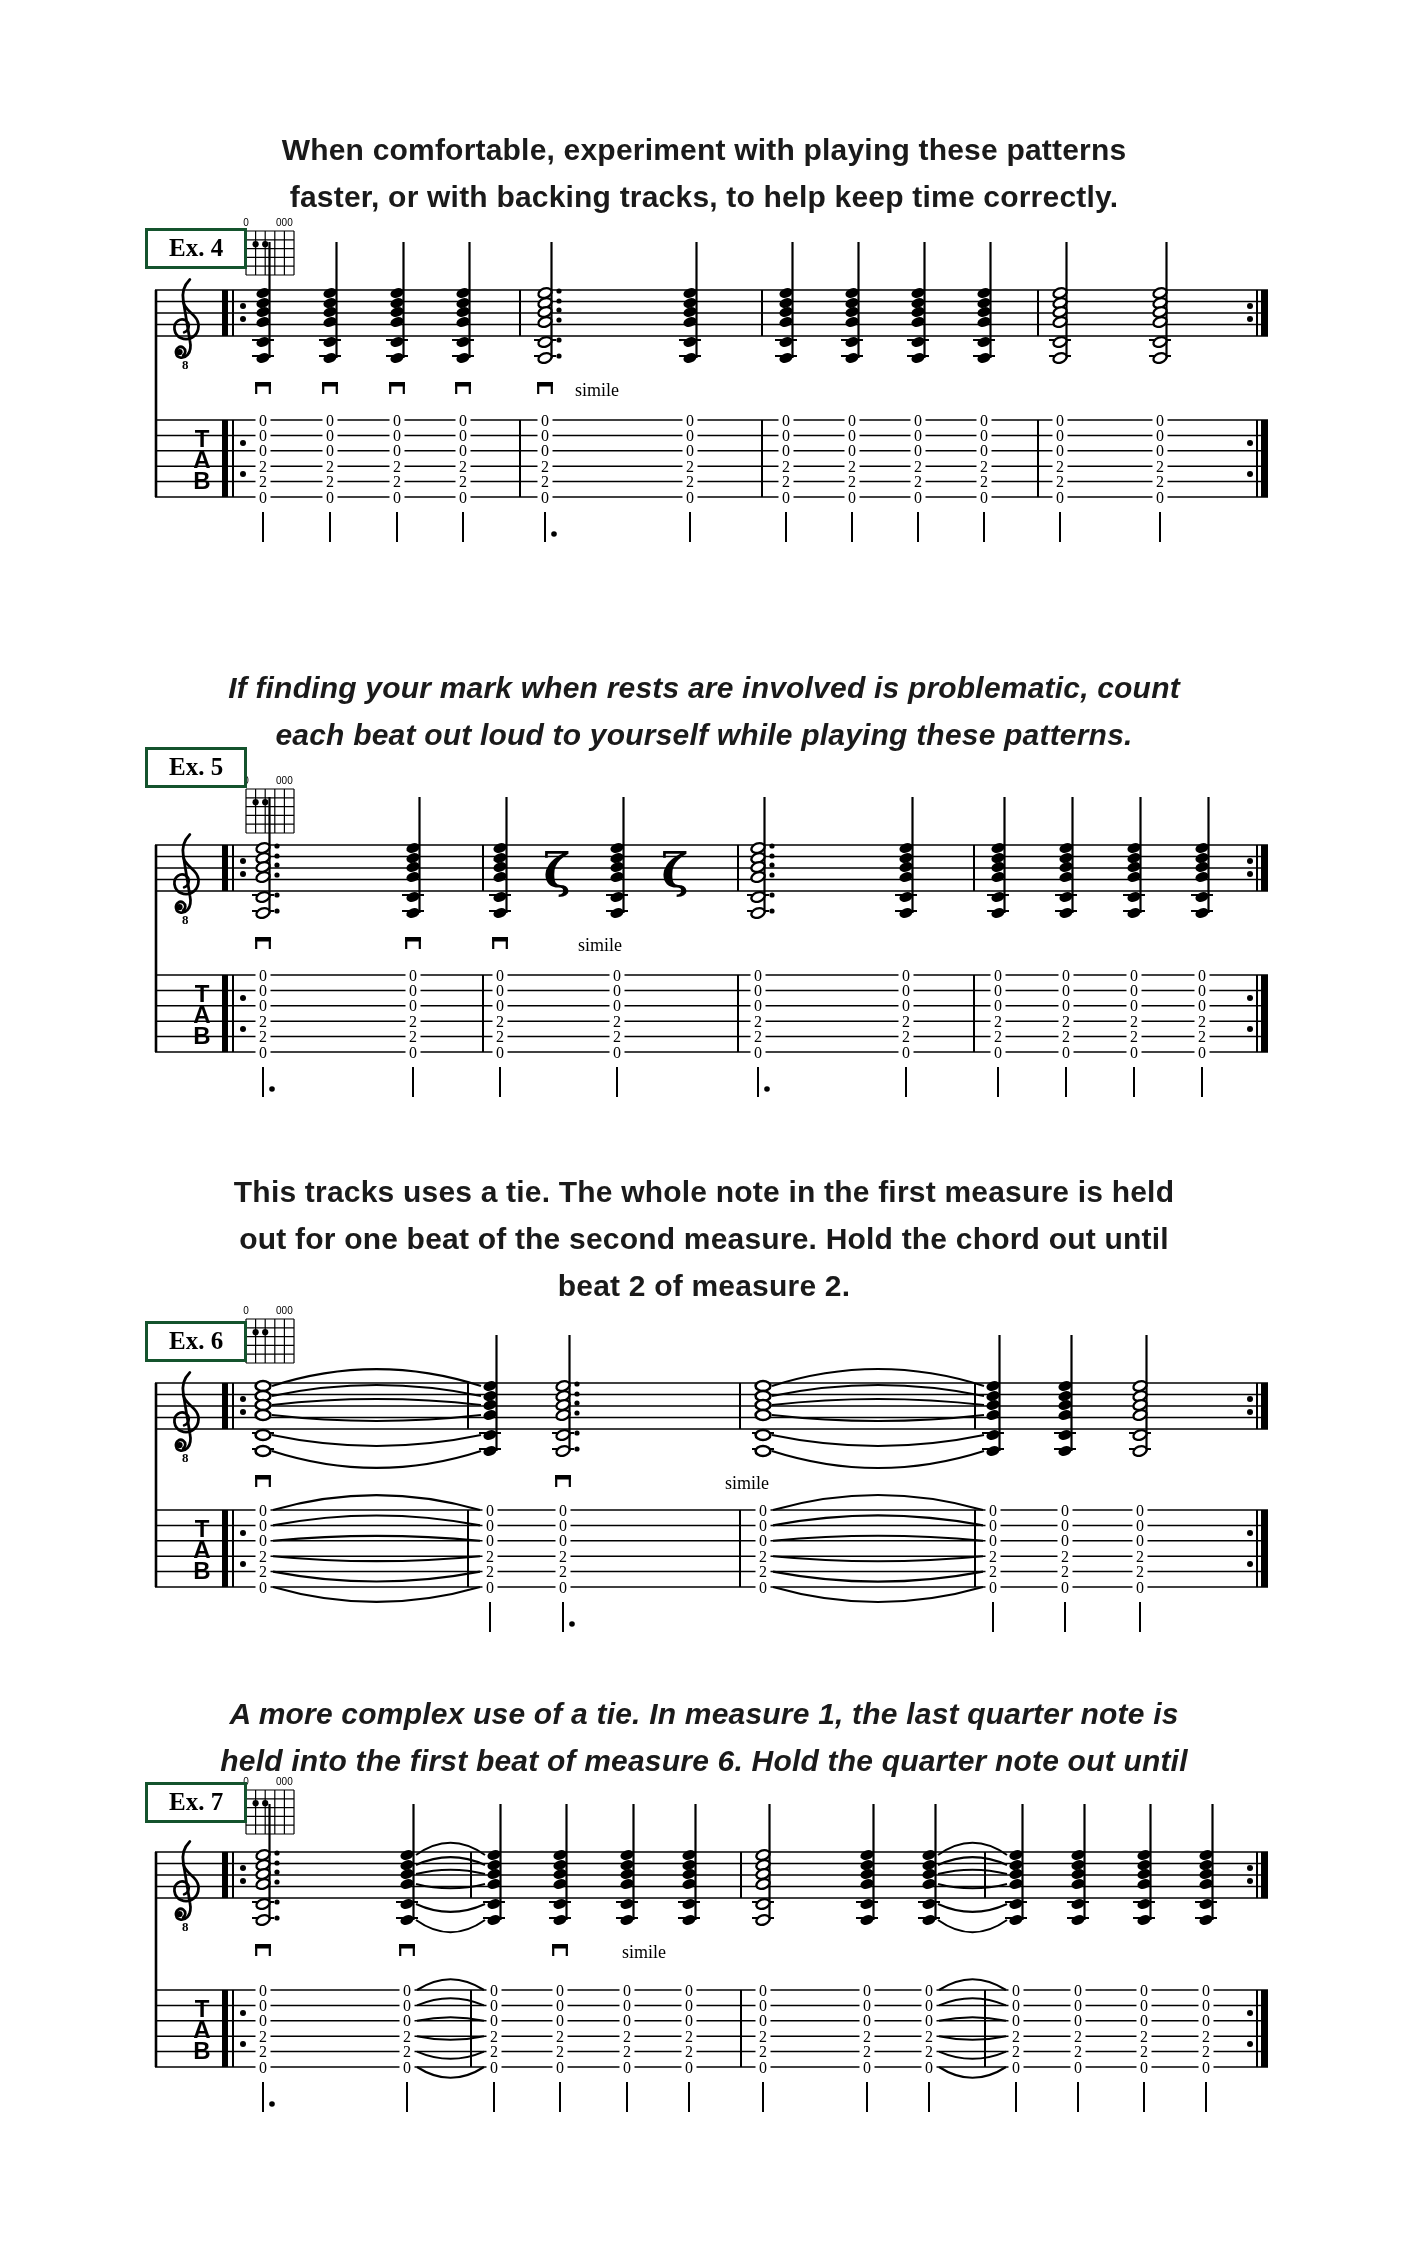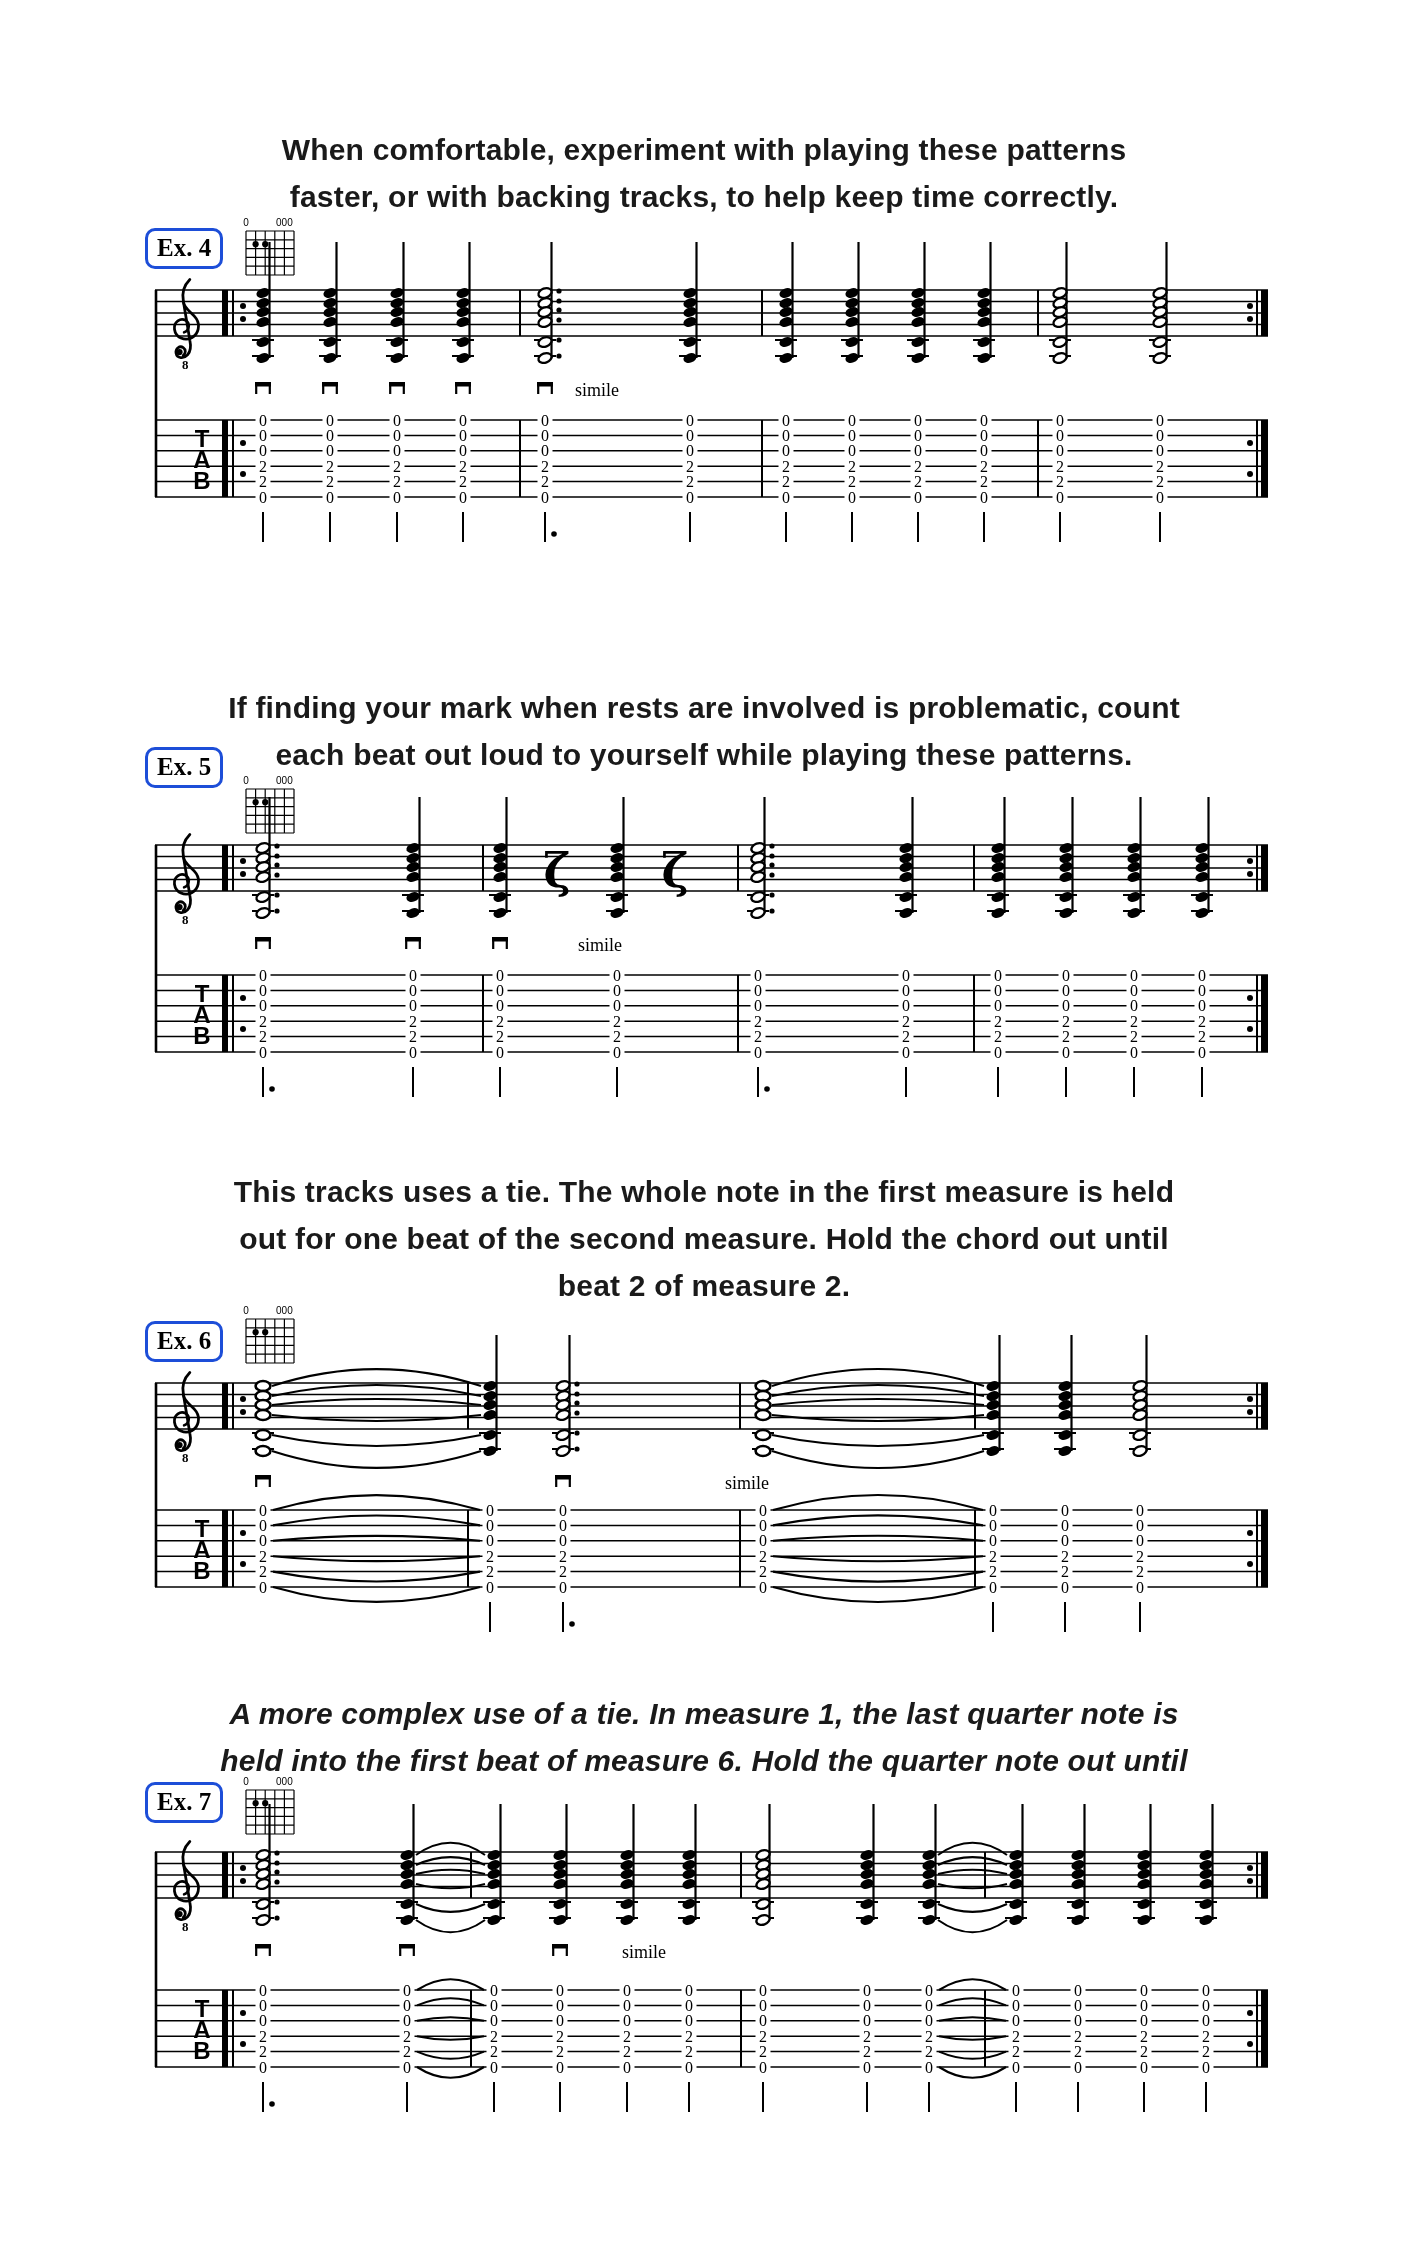--- a/index.html
+++ b/index.html
@@ -1,20 +1,20 @@
 <!DOCTYPE html>
 <html><head>
 <meta charset="utf-8">
 <style>
   html,body{margin:0;padding:0;}
   body{position:relative;width:1410px;height:2250px;background:#fff;overflow:hidden;}
   .para{position:absolute;left:0;width:1408px;text-align:center;
         font:700 30px/47px "Liberation Sans",sans-serif;color:#1a1a1a;letter-spacing:.2px;}
-  .exlabel{position:absolute;left:145px;border:3px solid #1d4ed8;border-radius:10px;
-        padding:1px 9px 3px;font:700 25px/1.25 "Liberation Serif",serif;color:#000;background:#fff;}
+  .exlabel{position:absolute;left:145px;border:3px solid #14532d;border-radius:0;
+        padding:1px 21px 3px;font:700 25px/1.25 "Liberation Serif",serif;color:#000;background:#fff;}
   #score{position:absolute;left:0;top:0;}
 </style>
 </head>
 <body>
 
 <svg id="score" width="1410" height="2250" viewBox="0 0 1410 2250">
     <g>
       <g>
         <line x1="155" y1="290" x2="1268" y2="290" stroke="#000000" stroke-width="1.5"></line>
         <line x1="155" y1="301.5" x2="1268" y2="301.5" stroke="#000000" stroke-width="1.5"></line>
@@ -1465,21 +1465,21 @@
         <text x="202" y="2029" font-size="24" font-family="&quot;Liberation Sans&quot;,sans-serif" font-weight="bold" text-anchor="middle" fill="#000000" dominant-baseline="central">A</text>
         <text x="202" y="2050" font-size="24" font-family="&quot;Liberation Sans&quot;,sans-serif" font-weight="bold" text-anchor="middle" fill="#000000" dominant-baseline="central">B</text>
       </g>
     </g>
   </svg>
 
 <div class="para" style="top: 126px;">
     <div>When comfortable, experiment with playing these patterns</div>
     <div>faster, or with backing tracks, to help keep time correctly.</div>
   </div>
-<div class="para" style="top: 684px;">
+<div class="para" style="top: 664px; font-style: italic;">
     <div>If finding your mark when rests are involved is problematic, count</div>
     <div>each beat out loud to yourself while playing these patterns.</div>
   </div>
 <div class="para" style="top: 1168px;">
     <div>This tracks uses a tie. The whole note in the first measure is held</div>
     <div>out for one beat of the second measure. Hold the chord out until</div>
     <div>beat 2 of measure 2.</div>
   </div>
 <div class="para" style="top: 1690px; font-style: italic;">
     <div>A more complex use of a tie. In measure 1, the last quarter note is</div>

